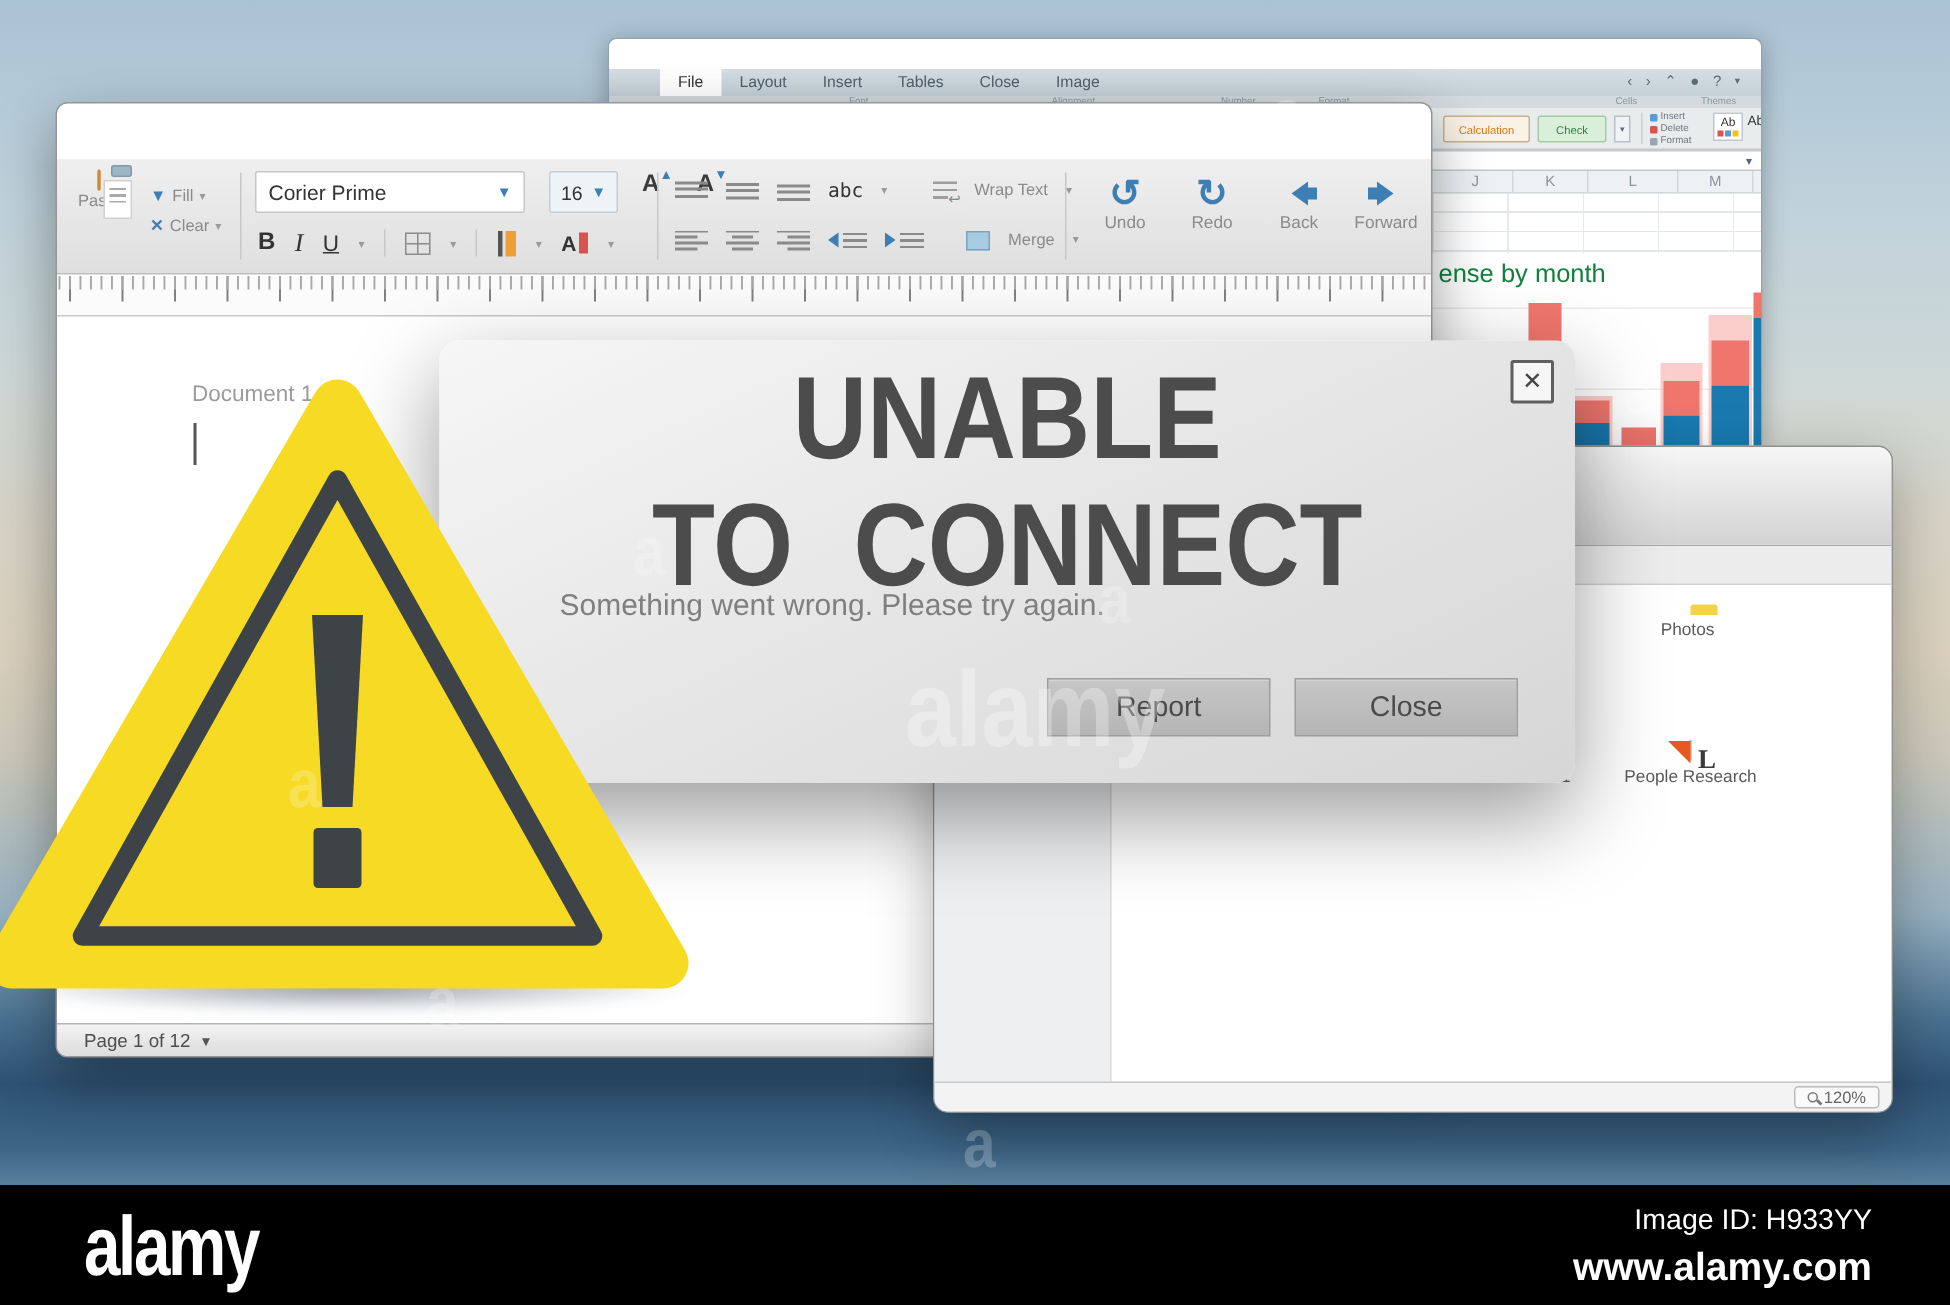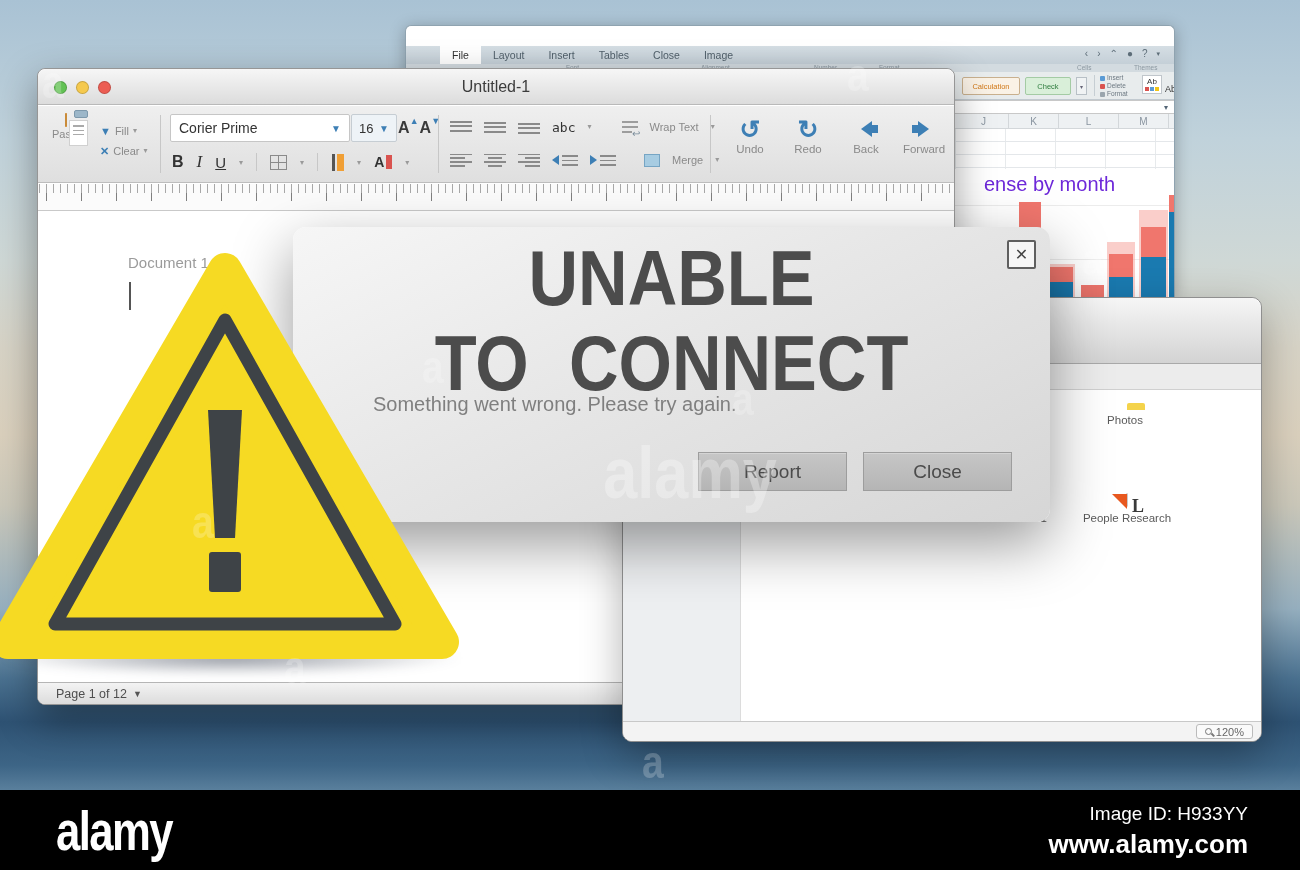--- a/index.html
+++ b/index.html
@@ -30,34 +30,34 @@
   .ss-grouplabels span{position:absolute;top:0}
   .ss-ribbon{position:absolute;left:0;top:46px;right:0;height:28px;background:#e8eced;border-bottom:1px solid #c2cad0}
   .ss-style{position:absolute;top:5px;height:18px;border-radius:2px;font-size:7.5px;display:flex;align-items:center;justify-content:center}
   .ss-style.calc{left:556px;width:58px;background:#faf2e6;border:1px solid #c9b08e;color:#d07818}
   .ss-style.check{left:619px;width:46px;background:#d9efd9;border:1px solid #a4cba4;color:#2f7d3f}
   .ss-styledrop{position:absolute;left:670px;top:5px;width:11px;height:18px;border:1px solid #b8c0c6;background:#f0f3f4;font-size:6px;color:#667;text-align:center;line-height:18px}
   .ss-rsep{position:absolute;left:688px;top:3px;bottom:3px;width:1px;background:#c6ced3}
   .ss-cells{position:absolute;left:694px;top:2px;font-size:6.5px;color:#6b7780;line-height:8px}
   .ss-cells div{display:flex;align-items:center;gap:2px}
   .ss-cells i{width:5px;height:5px;border-radius:1px;display:inline-block}
-  .ss-themes{position:absolute;left:736px;top:3px;display:flex;gap:3px;align-items:flex-end}
+  .ss-themes{position:absolute;left:736px;top:3px;display:flex;gap:3px;align-items:flex-start}
   .ss-ab{width:20px;height:19px;background:#fff;border:1px solid #c0c6cb;font-size:8px;text-align:center;color:#333;line-height:11px}
   .ss-ab .sq{display:flex;justify-content:center;gap:1px}
   .ss-ab .sq i{width:4px;height:4px;display:inline-block}
   .ss-ab2{font-size:9px;color:#333}
   .ss-formula{position:absolute;left:0;top:74px;right:0;height:14px;background:#fff;border-top:1px solid #c8c8c8;border-bottom:1px solid #c8c8c8}
   .ss-formula .fx-drop{position:absolute;right:6px;top:2px;font-size:8px;color:#567}
   .ss-colheads{position:absolute;left:0;top:88px;right:0;height:15px;background:#eef1f3;border-bottom:1px solid #d3d7da}
   .ss-colheads span{position:absolute;top:0;height:15px;line-height:15px;text-align:center;font-size:10px;color:#8a95a0;border-right:1px solid #d3d7da}
   .ss-grid{position:absolute;left:0;top:103px;right:0;height:40px;
     background-image:repeating-linear-gradient(180deg,transparent 0 12px,#e4e7ea 12px 13px),
                      repeating-linear-gradient(90deg,transparent 0 49px,#e7eaec 49px 50px)}
   .ss-chart{position:absolute;left:0;top:143px;right:0;height:129px;background:#fff}
-  .ss-chart-title{position:absolute;left:578px;top:4px;font-size:20px;color:#6d28d9}
+  .ss-chart-title{position:absolute;left:553px;top:4px;font-size:17px;color:#15803d}
   .ss-plot{position:absolute;left:535px;top:0;width:233px;height:129px}
   .gline{position:absolute;left:0;right:0;height:1px;background:#ececec}
   .ss-plot .bar{position:absolute;bottom:0;display:flex;flex-direction:column}
   .ss-plot .ghost{position:absolute;bottom:0;background:rgba(246,166,158,.55)}
   
   #word{left:37px;top:68px;width:918px;height:637px;z-index:10;border-radius:8px;
     border:1px solid #969696;box-shadow:0 14px 38px rgba(0,0,0,.38);overflow:hidden}
   .w-titlebar{position:absolute;left:0;top:0;right:0;height:36px;
     background:linear-gradient(#f6f6f6,#dcdcdc);border-bottom:1px solid #b9b9b9;border-radius:8px 8px 0 0}
   .w-title{position:absolute;left:0;right:0;top:9px;text-align:center;font-size:16px;color:#3c3c3c}
@@ -71,21 +71,21 @@
   .icon-paste{width:30px;height:36px;position:relative;background:#e5a24c;border-radius:3px;border:1px solid #c98b3a;margin:0 auto}
   .icon-paste::before{content:"";position:absolute;top:-4px;left:8px;width:12px;height:6px;background:#9db7c9;border:1px solid #7e99ac;border-radius:2px}
   .icon-paste .page{position:absolute;left:4px;top:7px;width:17px;height:24px;background:#fff;box-shadow:0 0 0 1px #d0d0d0;
     padding:4px 3px}
   .icon-paste .page i{display:block;height:10px;background:repeating-linear-gradient(#aaa 0 1.5px,transparent 1.5px 4.5px)}
   .g-paste .lbl{margin-top:2px}
   .g-fillclear{position:absolute;left:62px;top:15px;line-height:20px}
   .g-fillclear .row{display:flex;align-items:center;gap:4px}
   .blue-g{color:#3d7fb5;font-weight:bold;font-size:11px}
   .dd{font-size:8px;color:#9a9a9a}
-  .g-fontrow{position:absolute;left:132px;top:8px;display:flex;align-items:center;gap:1px}
+  .g-fontrow{position:absolute;left:132px;top:8px;display:flex;align-items:flex-start;gap:16px}
   .font-box{width:180px;height:28px;background:#fff;border:1px solid #c6c6c6;border-radius:2px;
     display:flex;align-items:center;justify-content:space-between;padding:0 8px;font-size:14px;color:#333}
   .font-box .dd,.size-box .dd{color:#3d7fb5;font-size:10px}
   .size-box{width:46px;height:28px;background:#eef3f7;border:1px solid #c6cdd3;border-radius:2px;
     display:flex;align-items:center;justify-content:space-between;padding:0 7px;font-size:13px;color:#333}
   .asz{position:relative;font-weight:bold;font-size:16px;color:#3a3a3a;padding-right:9px}
   .asz::after{position:absolute;right:0;font-size:9px;color:#3d7fb5}
   .asz.up::after{content:"▲";top:-3px}
   .asz.dn::after{content:"▼";top:-3px}
   .g-fmtrow{position:absolute;left:134px;top:46px;display:flex;align-items:center;gap:13px;color:#333}
@@ -290,28 +290,20 @@
         </div>
         <div class="bar" style="left: 228px; width: 9px; height: 103px;">
           <div style="height: 17px; background: rgb(240, 118, 109);"></div>
           <div style="height: 86px; background: rgb(26, 122, 176);"></div>
         </div>
       </div>
   </div>
 </section>
 
 <section class="win" id="word">
-  <div class="w-titlebar">
-    <span class="lights">
-      <span class="tl g"></span>
-      <span class="tl y"></span>
-      <span class="tl r"></span>
-    </span>
-    <span class="w-title">Untitled-1</span>
-  </div>
   <div class="w-toolbar">
     <div class="g-paste">
       <span class="icon-paste"><span class="page">
             <i></i>
           </span></span>
       <div class="lbl">Paste</div>
     </div>
     <div class="g-fillclear">
       <div class="row">
         <span class="blue-g">▼</span>

